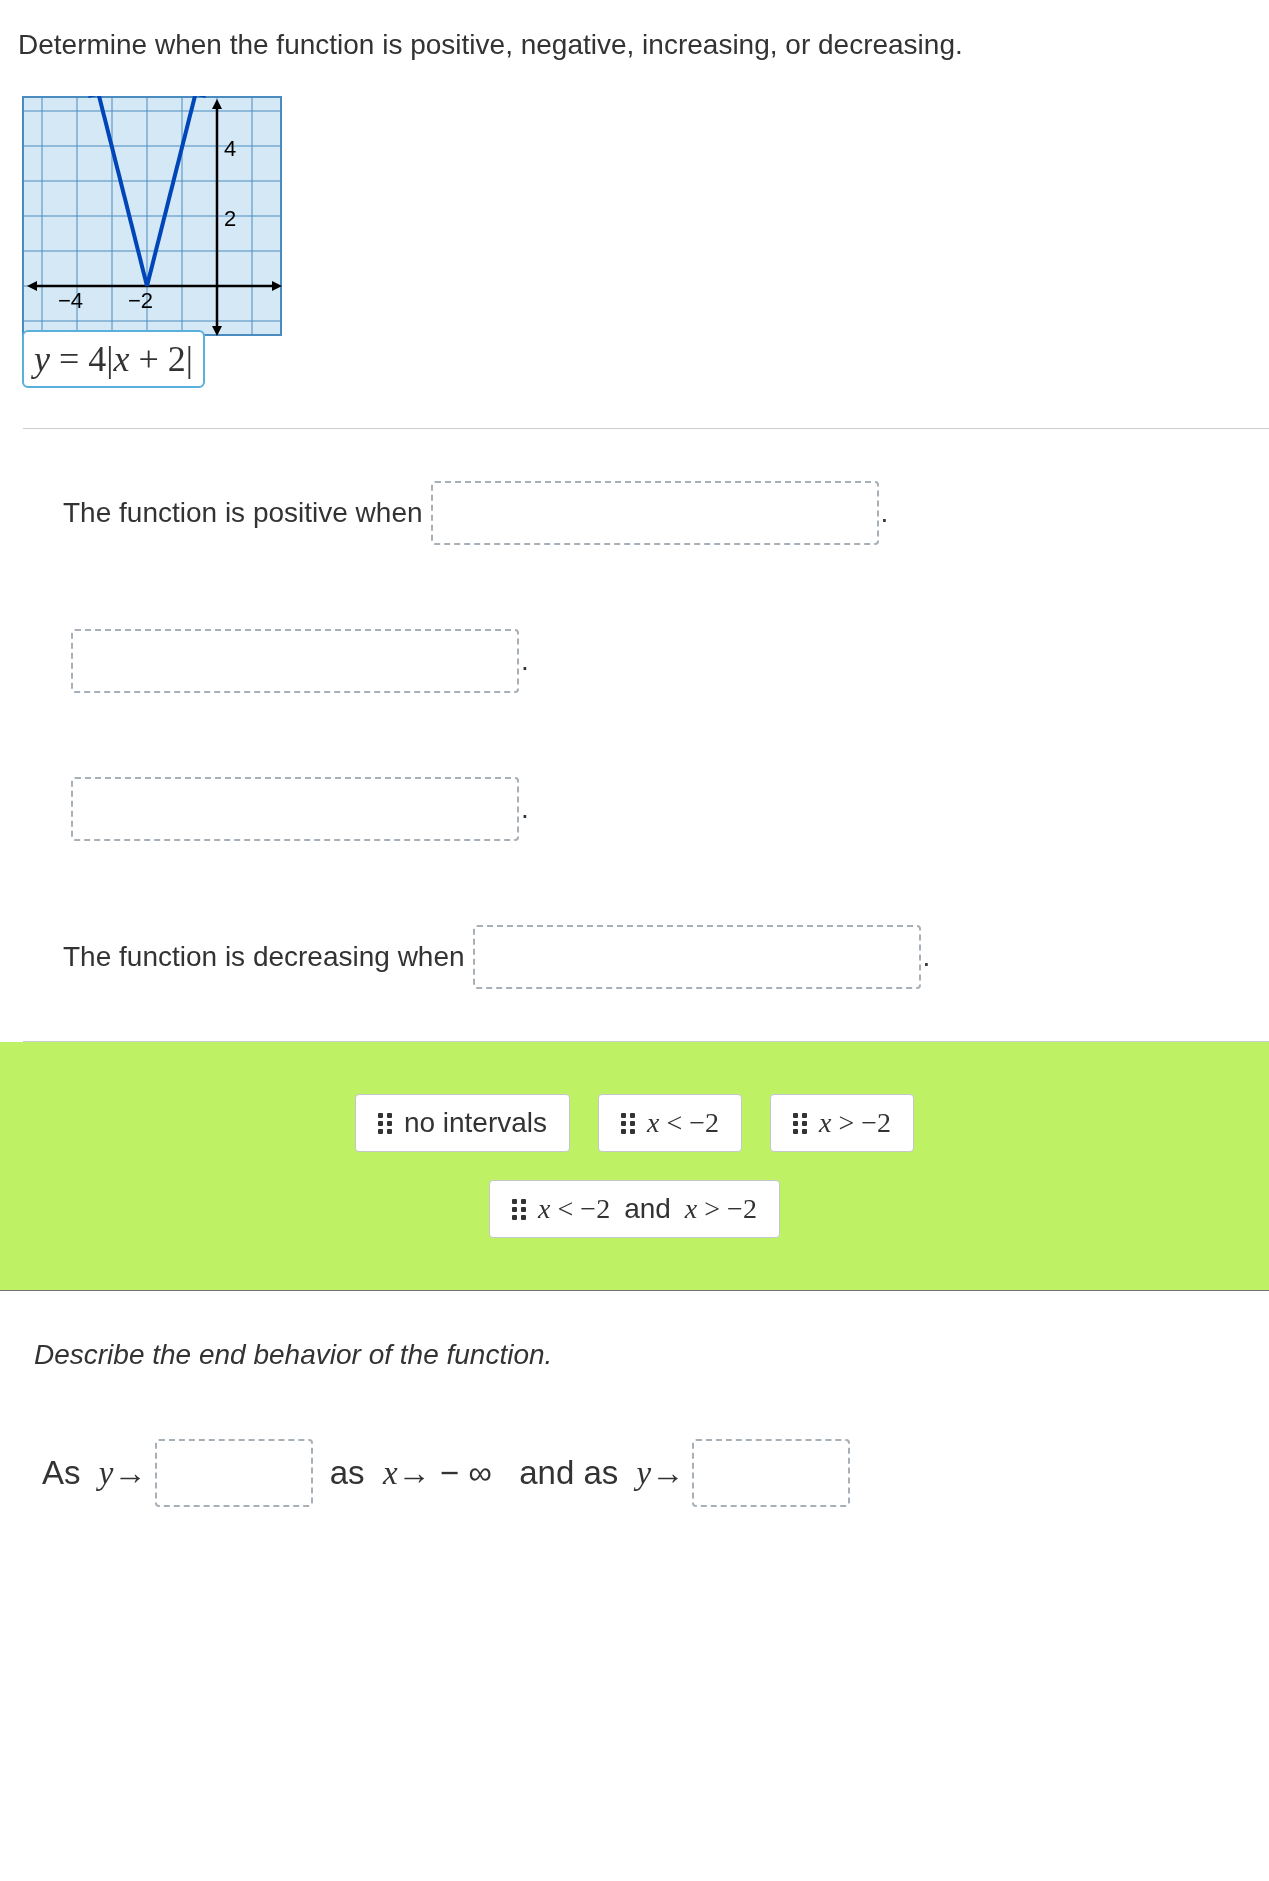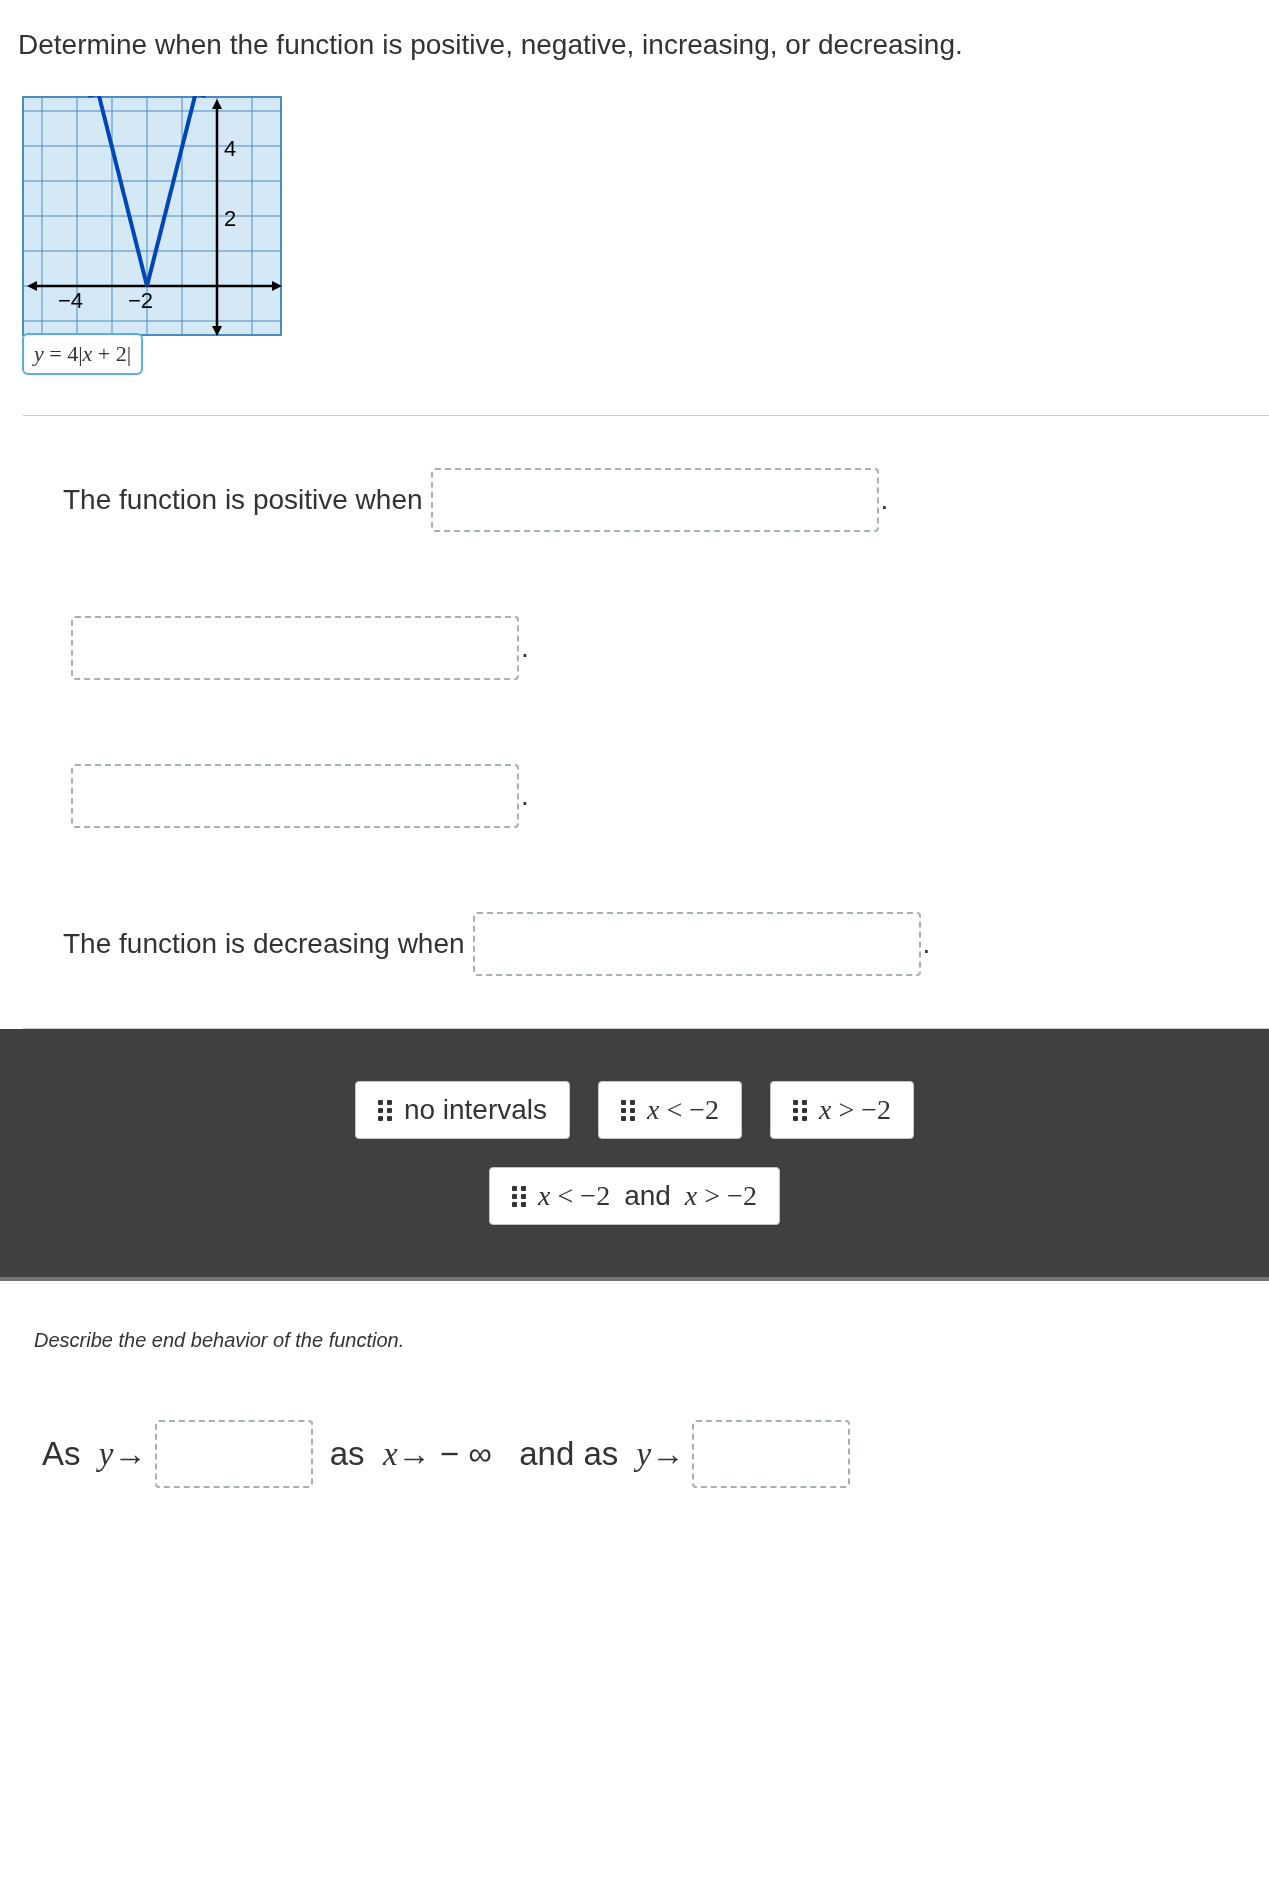--- a/index.html
+++ b/index.html
@@ -32,21 +32,21 @@
     .graph-grid svg {
       display: block;
     }
     .equation-callout {
       display: inline-block;
       margin-top: -6px;
       padding: 6px 10px;
       border: 2px solid #5ab0dc;
       background: #fff;
       border-radius: 6px;
-      font-size: 22px;
+      font-size: 36px;
       color: #333;
       position: relative;
     }
     .answer-section {
       border: 1px solid #ccc;
       border-left: none;
       border-right: none;
       margin-top: 40px;
       padding: 52px 34px 52px 40px;
       margin-left: 23px;
@@ -69,23 +69,23 @@
       width: 448px;
       height: 64px;
       border: 2px dashed #a7afb7;
       border-radius: 4px;
     }
     .period {
       margin-left: 2px;
       font-size: 28px;
     }
     .options-bar {
-      background: #404040;
+      background: #bef264;
       padding: 52px 34px 52px 34px;
-      border-bottom: 4px solid #737373;
+      border-bottom: 1px solid #737373;
       text-align: center;
     }
     .options-row {
       display: flex;
       justify-content: center;
       gap: 28px;
       flex-wrap: wrap;
       margin-bottom: 28px;
     }
     .options-row:last-child {
@@ -111,21 +111,21 @@
     }
     .drag-handle span {
       width: 5px;
       height: 5px;
       background: #333;
       border-radius: 1px;
     }
     .describe {
       padding: 48px 34px 20px 34px;
       font-style: italic;
-      font-size: 20px;
+      font-size: 28px;
       color: #333;
     }
     .end-behavior {
       display: flex;
       align-items: center;
       padding: 48px 34px 20px 42px;
       font-size: 33px;
       flex-wrap: wrap;
       gap: 10px 8px;
     }

